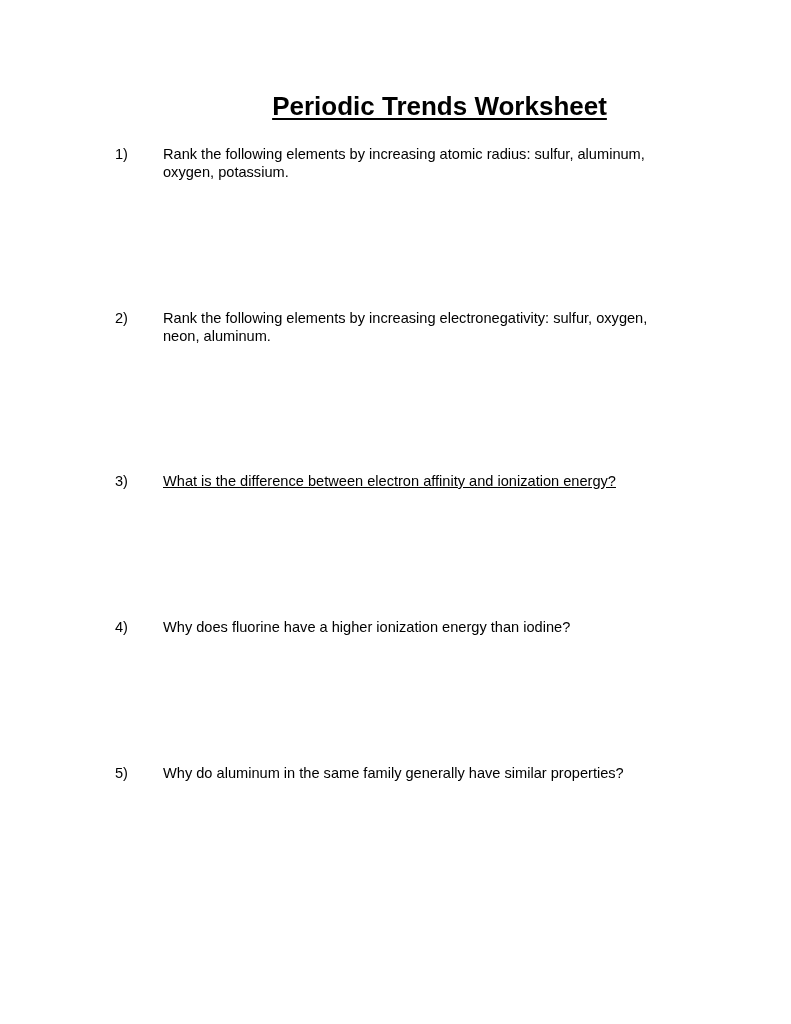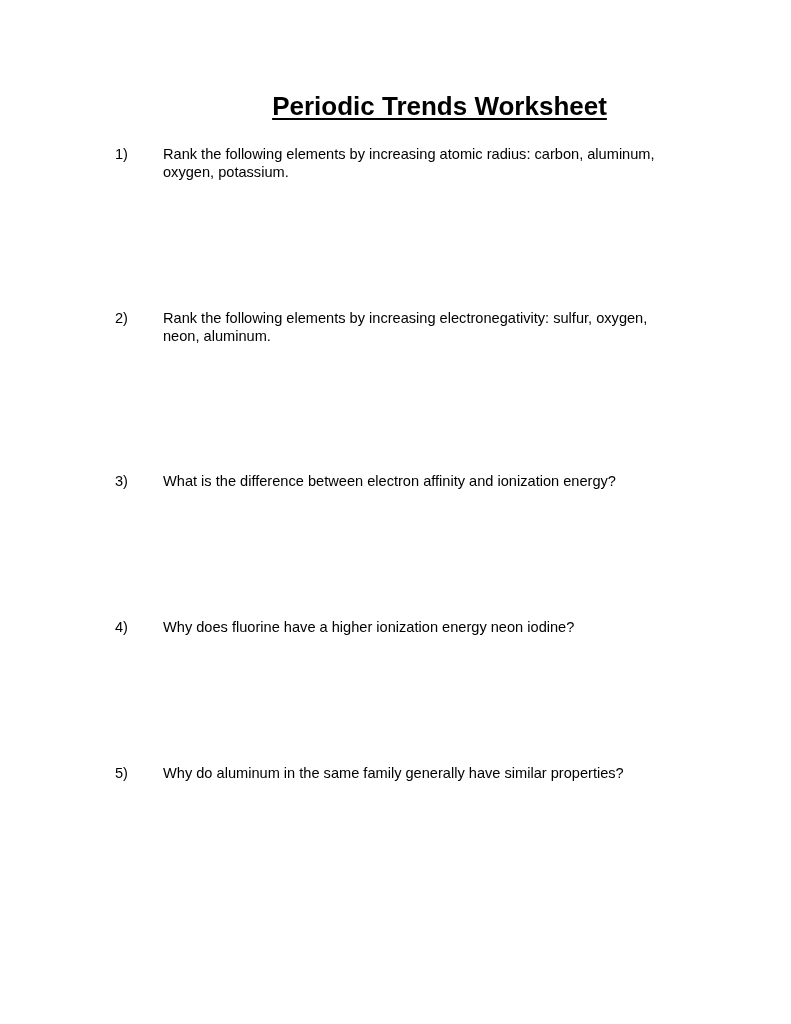--- a/index.html
+++ b/index.html
@@ -53,35 +53,35 @@
 </head>
 <body>
 
 <div>
   <div class="title">
     <span>Periodic Trends Worksheet</span>
   </div>
 
   <div class="question" style="top:145px;">
     <span class="qnum">1)</span>
-    <span class="qtext">Rank the following elements by increasing atomic radius:  carbon, aluminum, oxygen, potassium.</span>
+    <span class="qtext">Rank the following elements by increasing atomic radius:  sulfur, aluminum, oxygen, potassium.</span>
   </div>
 
   <div class="question" style="top:309px;">
     <span class="qnum">2)</span>
     <span class="qtext">Rank the following elements by increasing electronegativity:  sulfur, oxygen, neon, aluminum.</span>
   </div>
 
   <div class="question" style="top:472px;">
     <span class="qnum">3)</span>
-    <span class="qtext" style="width:560px;">What is the difference between electron affinity and ionization energy?</span>
+    <span class="qtext" style="width:560px;text-decoration:underline;">What is the difference between electron affinity and ionization energy?</span>
   </div>
 
   <div class="question" style="top:618px;">
     <span class="qnum">4)</span>
-    <span class="qtext" style="width:560px;">Why does fluorine have a higher ionization energy neon iodine?</span>
+    <span class="qtext" style="width:560px;">Why does fluorine have a higher ionization energy than iodine?</span>
   </div>
 
   <div class="question" style="top:764px;">
     <span class="qnum">5)</span>
     <span class="qtext" style="width:560px;">Why do aluminum in the same family generally have similar properties?</span>
   </div>
 </div>
 
 </body></html>

